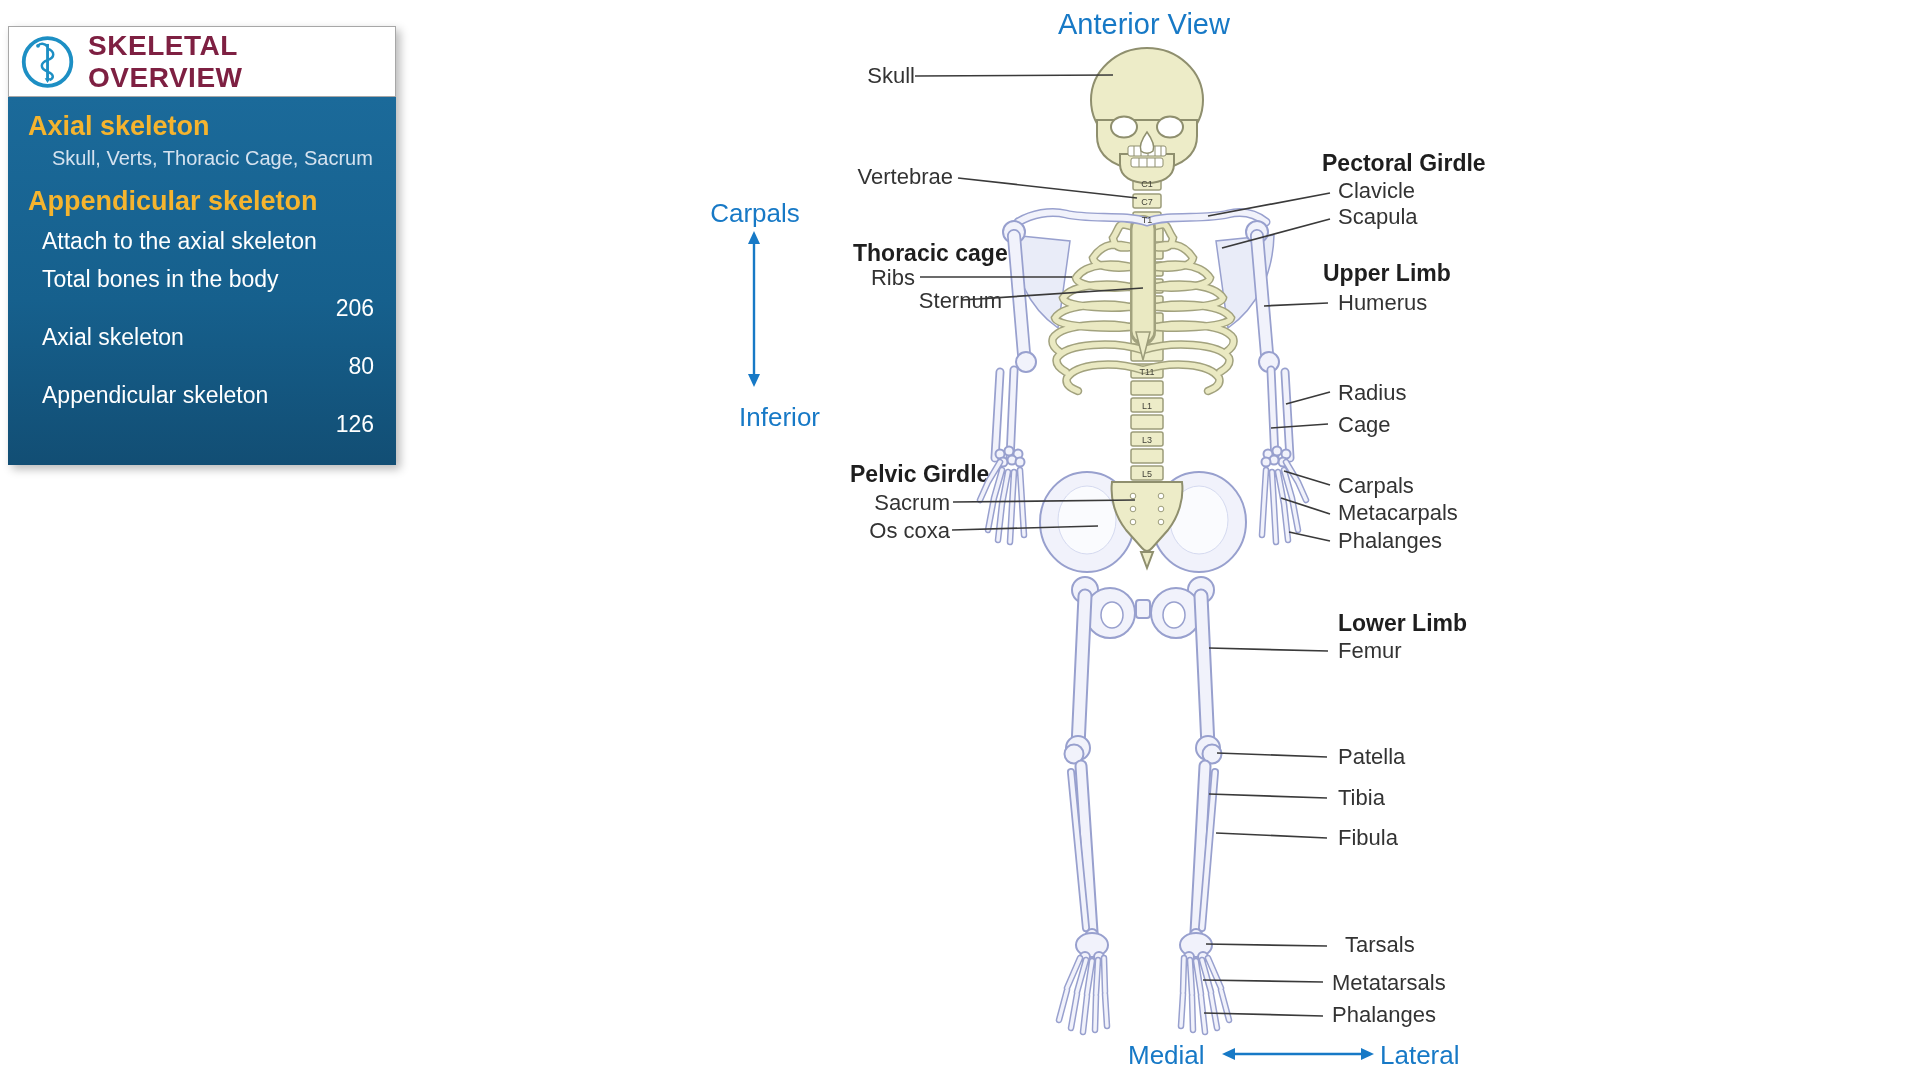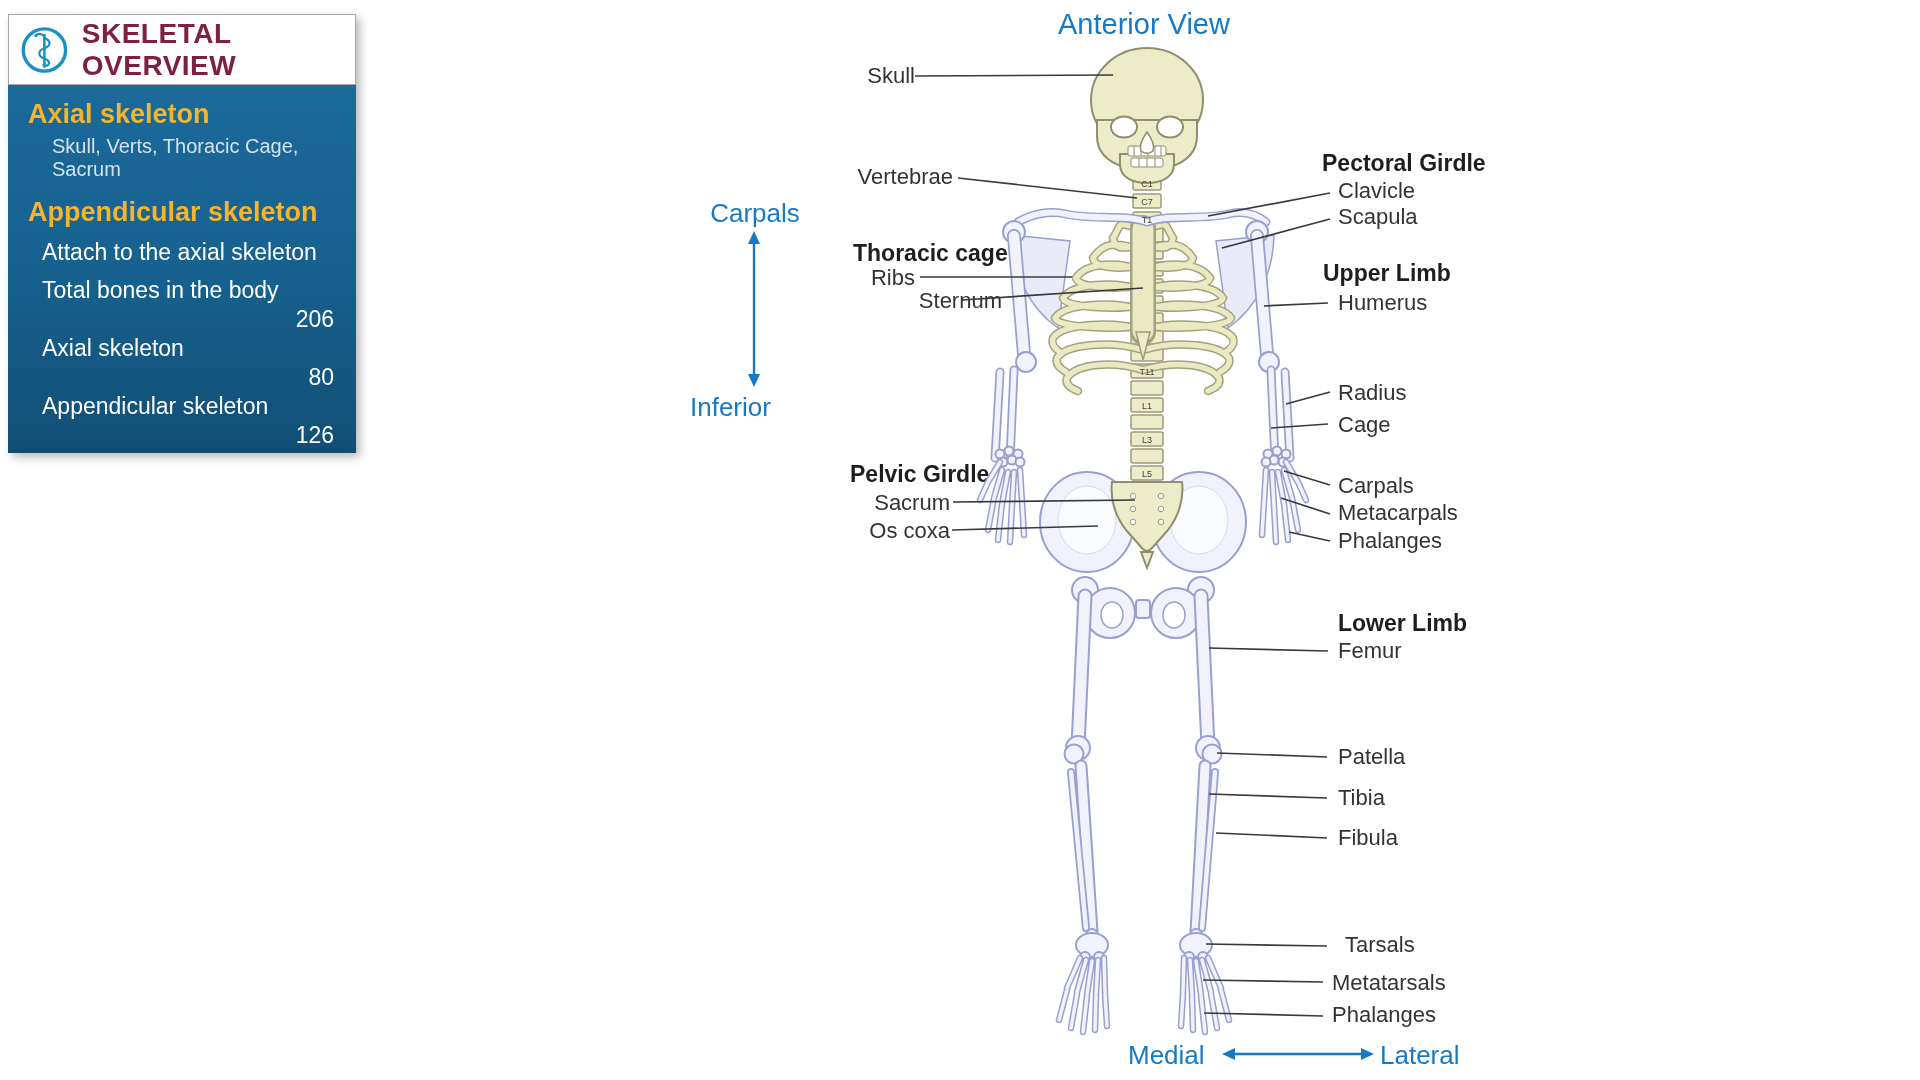--- a/index.html
+++ b/index.html
@@ -1,19 +1,19 @@
 <!DOCTYPE html>
 <html><head>
 <meta charset="utf-8">
 <style>
   html,body{margin:0;padding:0;background:#fff;}
   #stage{position:relative;width:1920px;height:1080px;background:#fff;overflow:hidden;
          font-family:"Liberation Sans",sans-serif;}
   
-  #info-card{position:absolute;left:8px;top:14px;width:348px;box-shadow:4px 4px 9px rgba(0,0,0,.28);}
+  #info-card{position:absolute;left:8px;top:26px;width:388px;box-shadow:4px 4px 9px rgba(0,0,0,.28);}
   #card-header{display:flex;align-items:center;gap:12px;background:#fff;border:1px solid #a7a7a7;
                height:71px;padding-left:10px;box-sizing:border-box;}
   #card-title{font-size:28px;font-weight:700;letter-spacing:.5px;color:#7e2042;}
   #card-body{background:linear-gradient(180deg,#1b6a9a 0%,#16608d 55%,#124e74 100%);
              height:368px;box-sizing:border-box;padding:14px 18px 0 20px;color:#fff;}
   .sec-h{font-size:27px;font-weight:700;color:#f5b42e;line-height:1.12;}
   .sec-p{font-size:23px;padding-left:14px;margin-top:7px;line-height:1.12;color:#fff;}
   .sec-d{font-size:20px;padding-left:24px;margin-top:6px;color:#d5e2ef;}
   .mt16{margin-top:16px;} .mt12{margin-top:13px;} .mt44{margin-top:42px;}
   #count-rows{margin-top:10px;}
@@ -72,21 +72,21 @@
         <div class="crow">
           <span>Appendicular skeleton</span>
           <span class="v">126</span>
         </div>
       </div>
     </div>
   </div>
 
   <div class="dir" id="anterior-view" style="left:1058px;top:8px;">Anterior View</div>
   <div class="dir ra" style="left:690px;top:198px;width:130px;text-align:center;">Carpals</div>
-  <div class="dir" style="left:690px;top:392px;width:130px;text-align:left;">Inferior</div>
+  <div class="dir" style="left:690px;top:402px;width:130px;text-align:right;">Inferior</div>
   <div class="dir" style="left:1128px;top:1040px;">Medial</div>
   <div class="dir" style="left:1380px;top:1040px;">Lateral</div>
 
   <svg style="position:absolute;left:736px;top:226px;" width="36" height="166" viewBox="0 0 36 166">
     <line x1="18" y1="16" x2="18" y2="150" stroke="#1779c6" stroke-width="2.4"></line>
     <polygon points="18,5 12,18 24,18" fill="#1779c6"></polygon>
     <polygon points="18,161 12,148 24,148" fill="#1779c6"></polygon>
   </svg>
 
   <div class="lbl ra" style="left:765px;top:64px;width:150px;">Skull</div>

